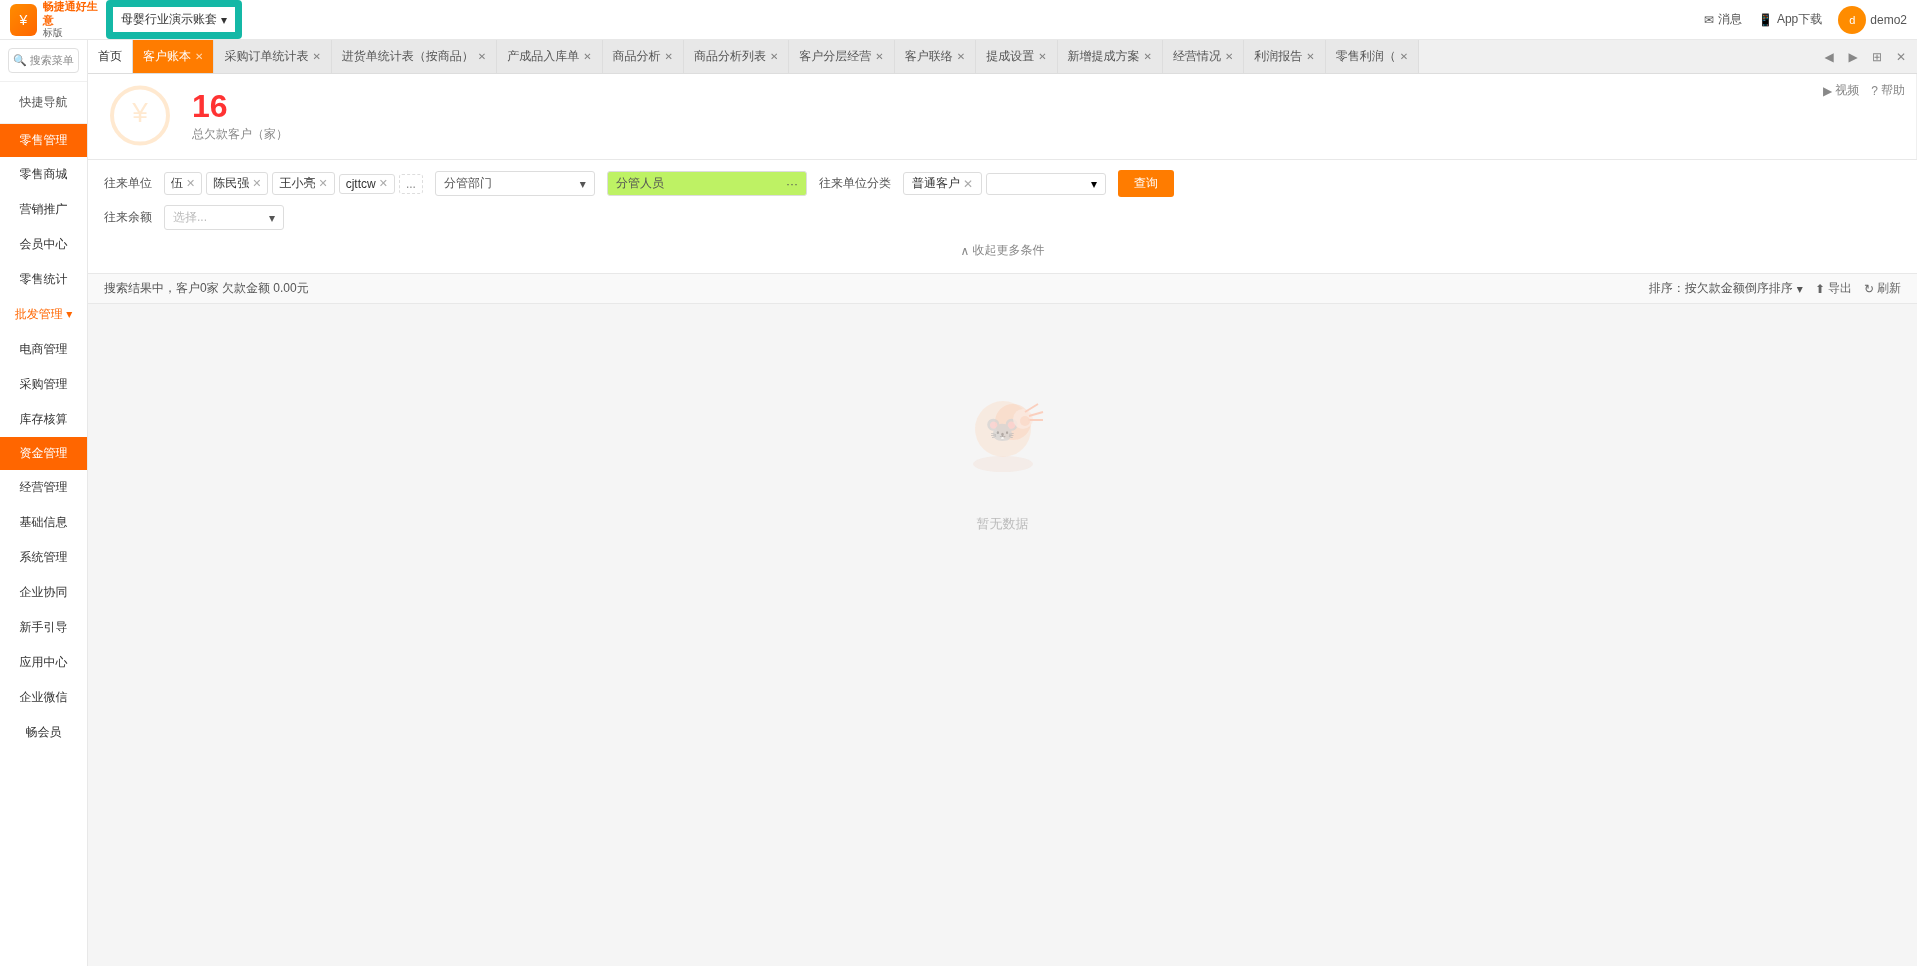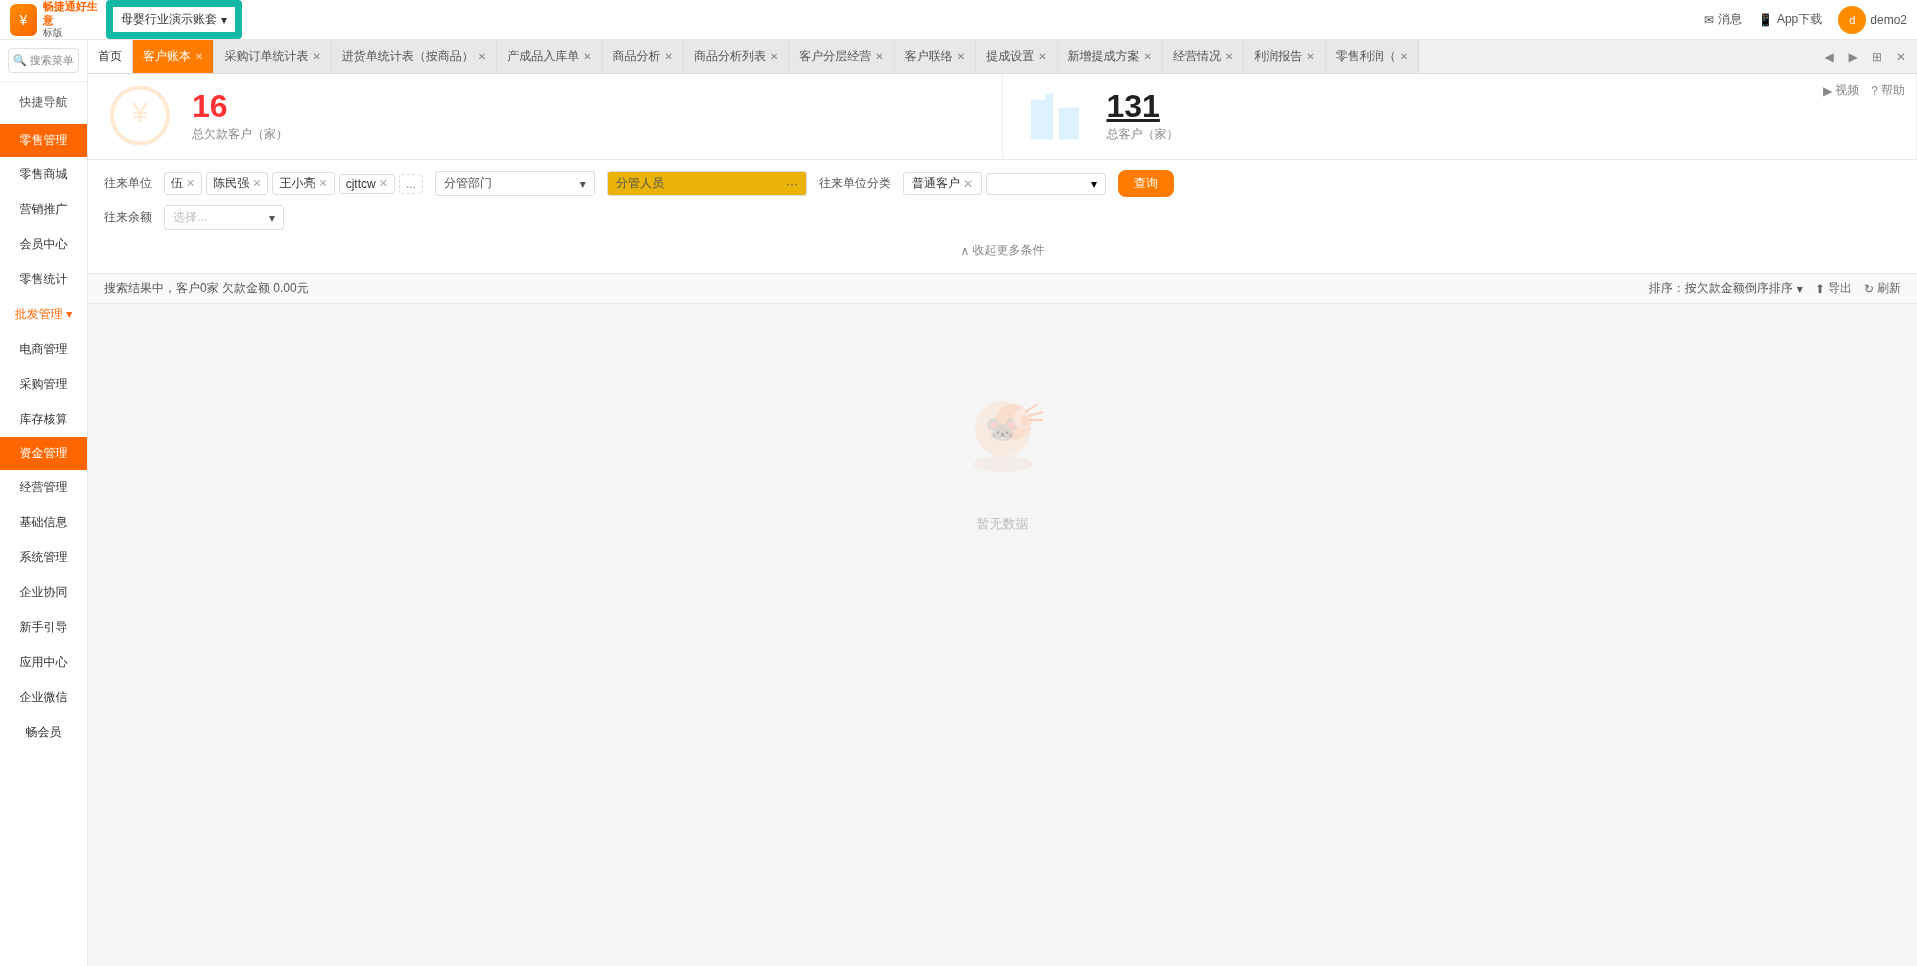--- a/index.html
+++ b/index.html
@@ -57,25 +57,25 @@
 
     
     .filter-bar { background: #fff; padding: 10px 16px; border-bottom: 1px solid #e8e8e8; flex-shrink: 0; }
     .filter-row { display: flex; align-items: center; gap: 12px; margin-bottom: 8px; flex-wrap: wrap; }
     .filter-label { color: #555; font-size: 12px; white-space: nowrap; }
     .filter-tags { display: flex; align-items: center; gap: 4px; flex-wrap: wrap; }
     .filter-tag { display: flex; align-items: center; gap: 3px; padding: 2px 6px; border: 1px solid #ddd; border-radius: 3px; font-size: 12px; color: #333; background: #fff; }
     .filter-tag .remove { color: #aaa; cursor: pointer; font-size: 11px; }
     .filter-tag.more { color: #888; border-style: dashed; }
     .filter-select { display: flex; align-items: center; min-width: 160px; max-width: 200px; border: 1px solid #ddd; border-radius: 3px; padding: 3px 8px; font-size: 12px; color: #555; background: #fff; cursor: pointer; }
-    .filter-input { display: flex; align-items: center; min-width: 200px; border: 1px solid #ddd; border-radius: 3px; padding: 3px 8px; font-size: 12px; color: #555; background: #eab308; gap: 22px; }
+    .filter-input { display: flex; align-items: center; min-width: 200px; border: 1px solid #ddd; border-radius: 3px; padding: 3px 8px; font-size: 12px; color: #555; background: #bef264; gap: 22px; }
     .filter-classify-tag { display: flex; align-items: center; gap: 3px; padding: 2px 8px; border: 1px solid #ddd; border-radius: 3px; font-size: 12px; color: #333; background: #fff; }
     .filter-classify-tag .remove { color: #aaa; cursor: pointer; }
     .filter-classify-select { display: flex; align-items: center; min-width: 120px; border: 1px solid #ddd; border-radius: 3px; padding: 3px 8px; font-size: 12px; cursor: pointer; background: #fff; }
-    .search-btn { padding: 5px 16px; background: #ff7c00; color: white; border: none; border-radius: 8px; font-size: 12px; cursor: pointer; }
+    .search-btn { padding: 5px 16px; background: #ff7c00; color: white; border: none; border-radius: 3px; font-size: 12px; cursor: pointer; }
     .collapse-btn { display: flex; align-items: center; gap: 3px; font-size: 12px; color: #888; cursor: pointer; padding: 4px 8px; }
 
     
     .results-bar { background: #f9f9f9; padding: 6px 16px; display: flex; align-items: center; justify-content: space-between; border-bottom: 1px solid #e8e8e8; flex-shrink: 0; }
     .results-info { font-size: 12px; color: #555; }
     .results-actions { display: flex; align-items: center; gap: 12px; font-size: 12px; color: #555; }
     .results-sort { display: flex; align-items: center; gap: 4px; cursor: pointer; }
     .results-action-btn { display: flex; align-items: center; gap: 3px; cursor: pointer; color: #666; }
 
     
@@ -273,34 +273,20 @@
             </svg>
           </div>
           <div style="width:64px;"></div>
           <div class="stat-card-info">
             <div class="stat-value red">16</div>
             <div class="stat-label">总欠款客户（家）</div>
           </div>
         </div>
 
 
-        <div class="stat-card">
-          <div style="position:absolute;left:20px;top:50%;transform:translateY(-50%);opacity:0.18;">
-            <svg width="64" height="64" viewBox="0 0 64 64">
-              <rect x="8" y="16" width="20" height="40" fill="#4db8ff"></rect>
-              <rect x="36" y="24" width="20" height="32" fill="#4db8ff"></rect>
-              <rect x="22" y="10" width="8" height="46" fill="#4db8ff"></rect>
-            </svg>
-          </div>
-          <div style="width:64px;"></div>
-          <div class="stat-card-info">
-            <div class="stat-value black">131</div>
-            <div class="stat-label">总客户（家）</div>
-          </div>
-        </div>
         <div class="stats-help">
           <div class="stats-help-btn">
             <span>▶</span>
             <span>视频</span>
           </div>
           <div class="stats-help-btn">
             <span>?</span>
             <span>帮助</span>
           </div>
         </div>

